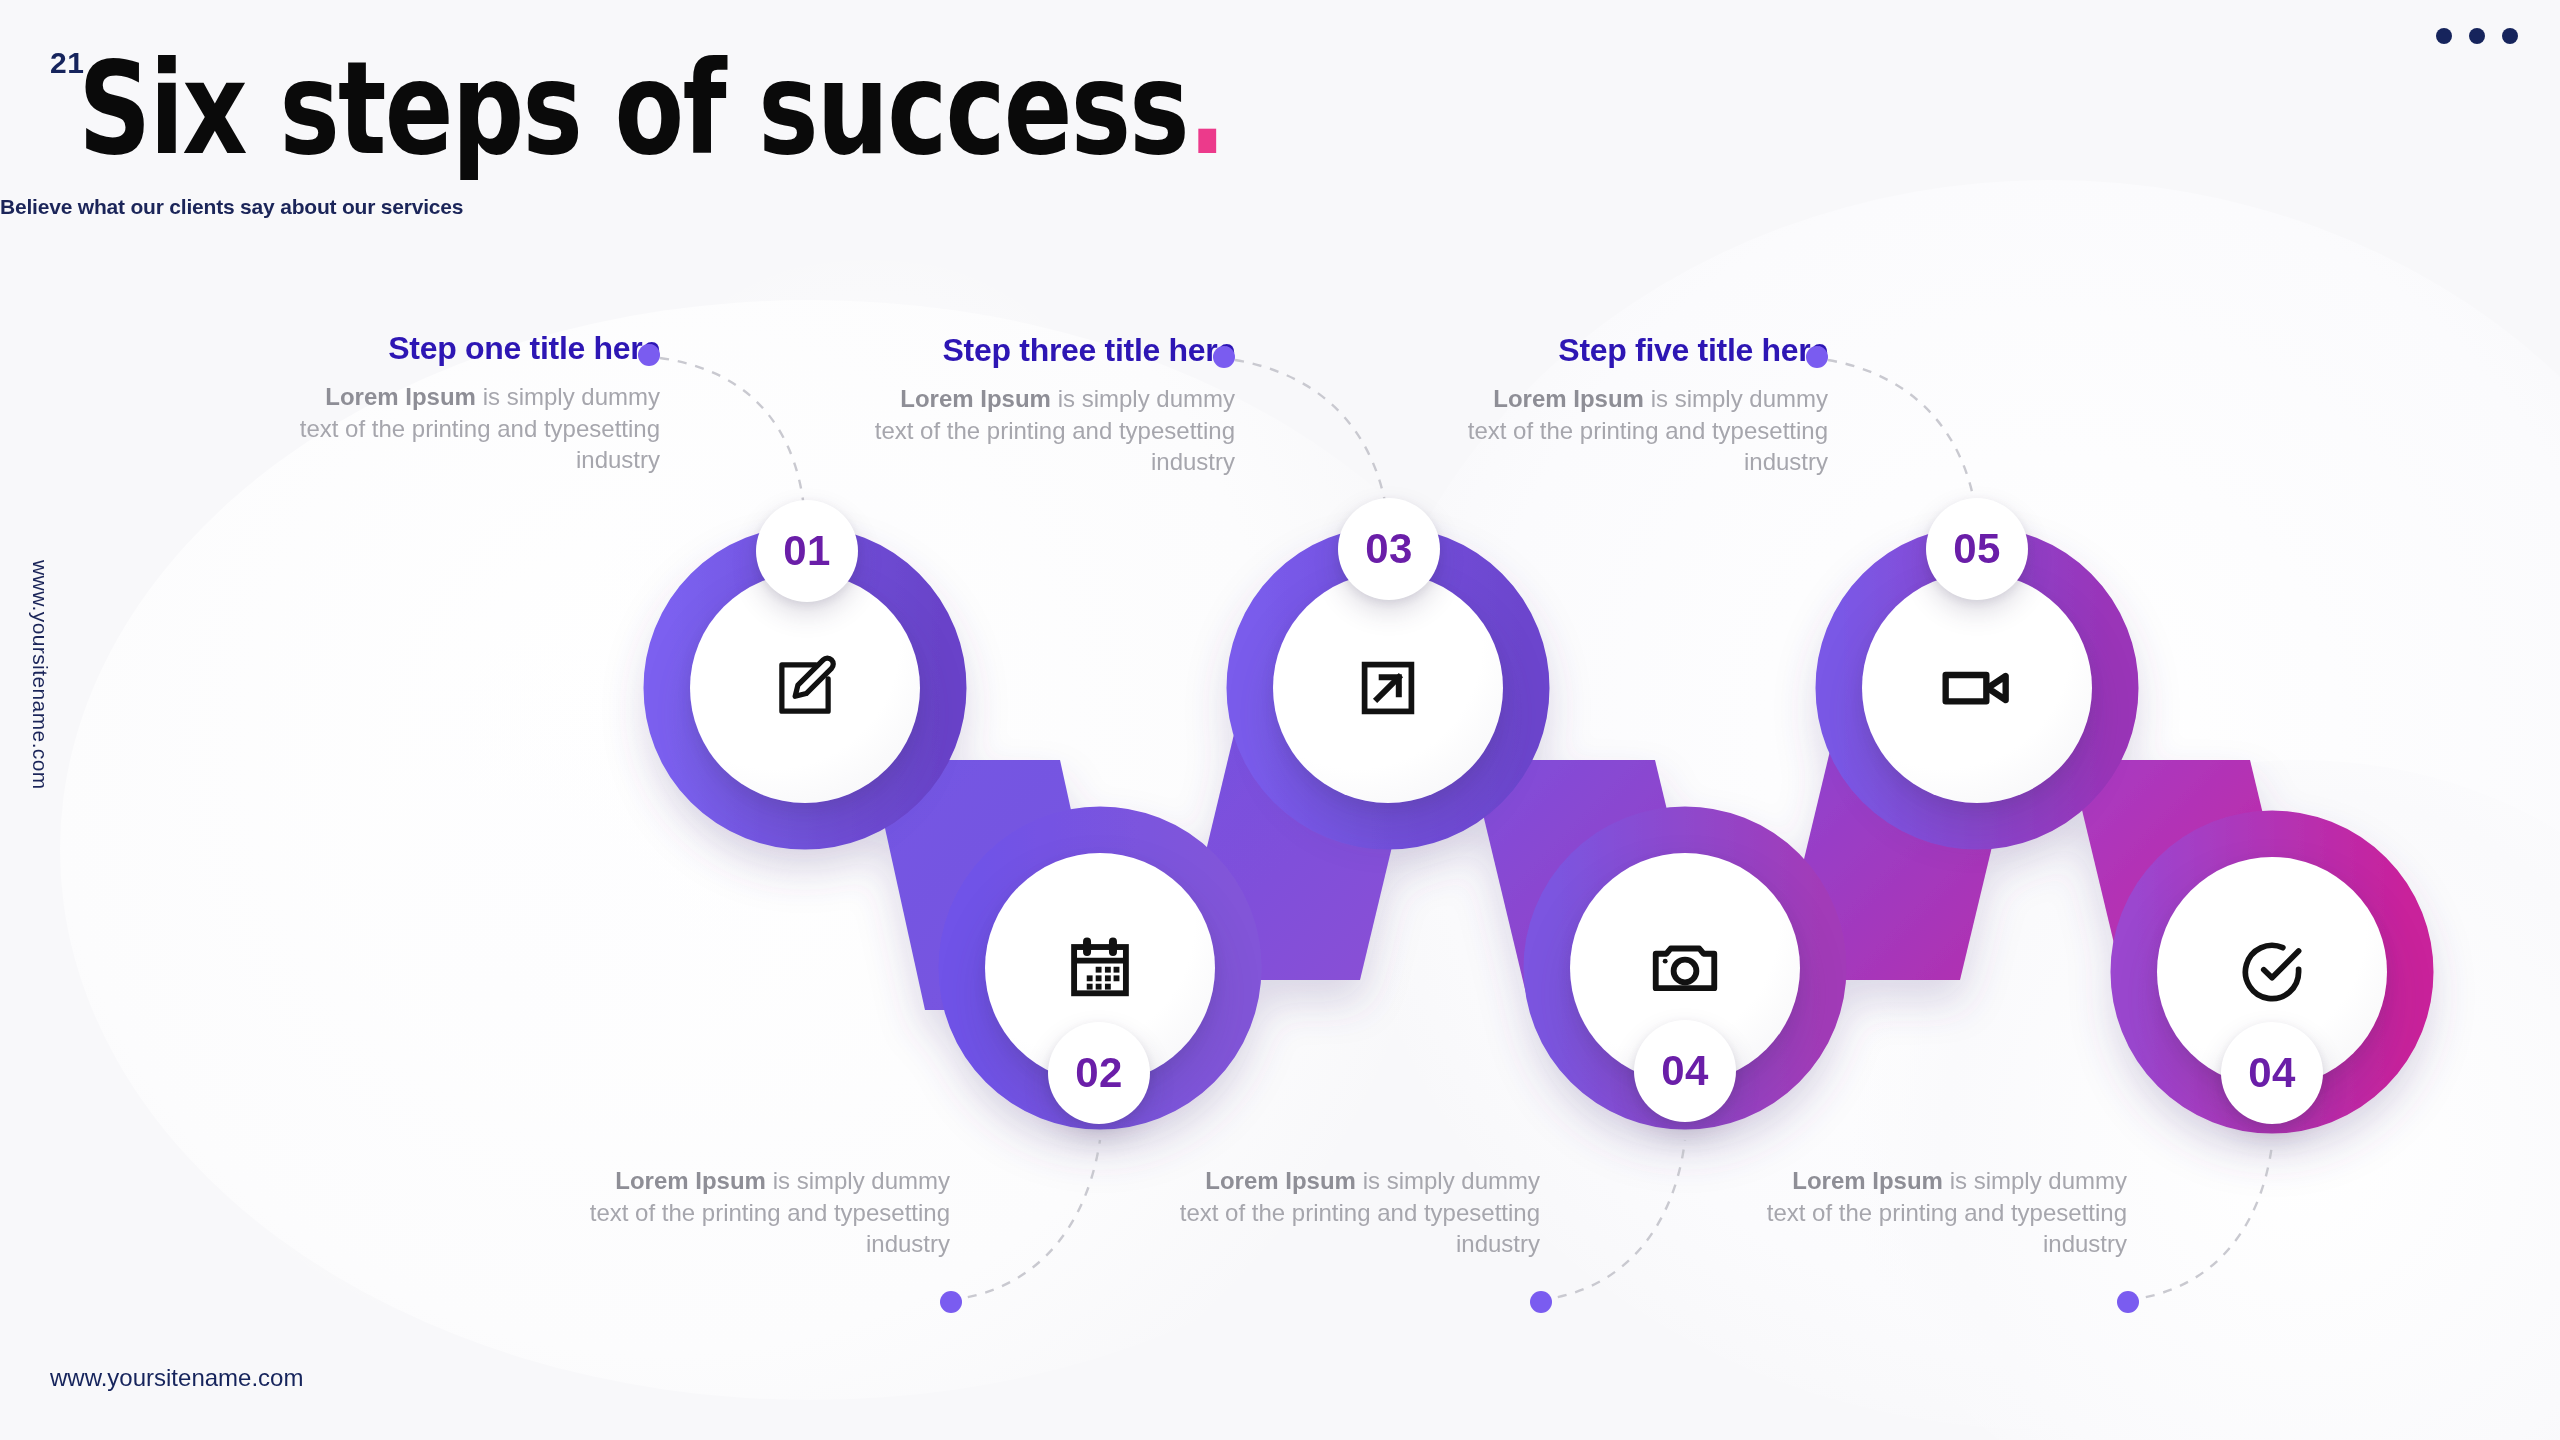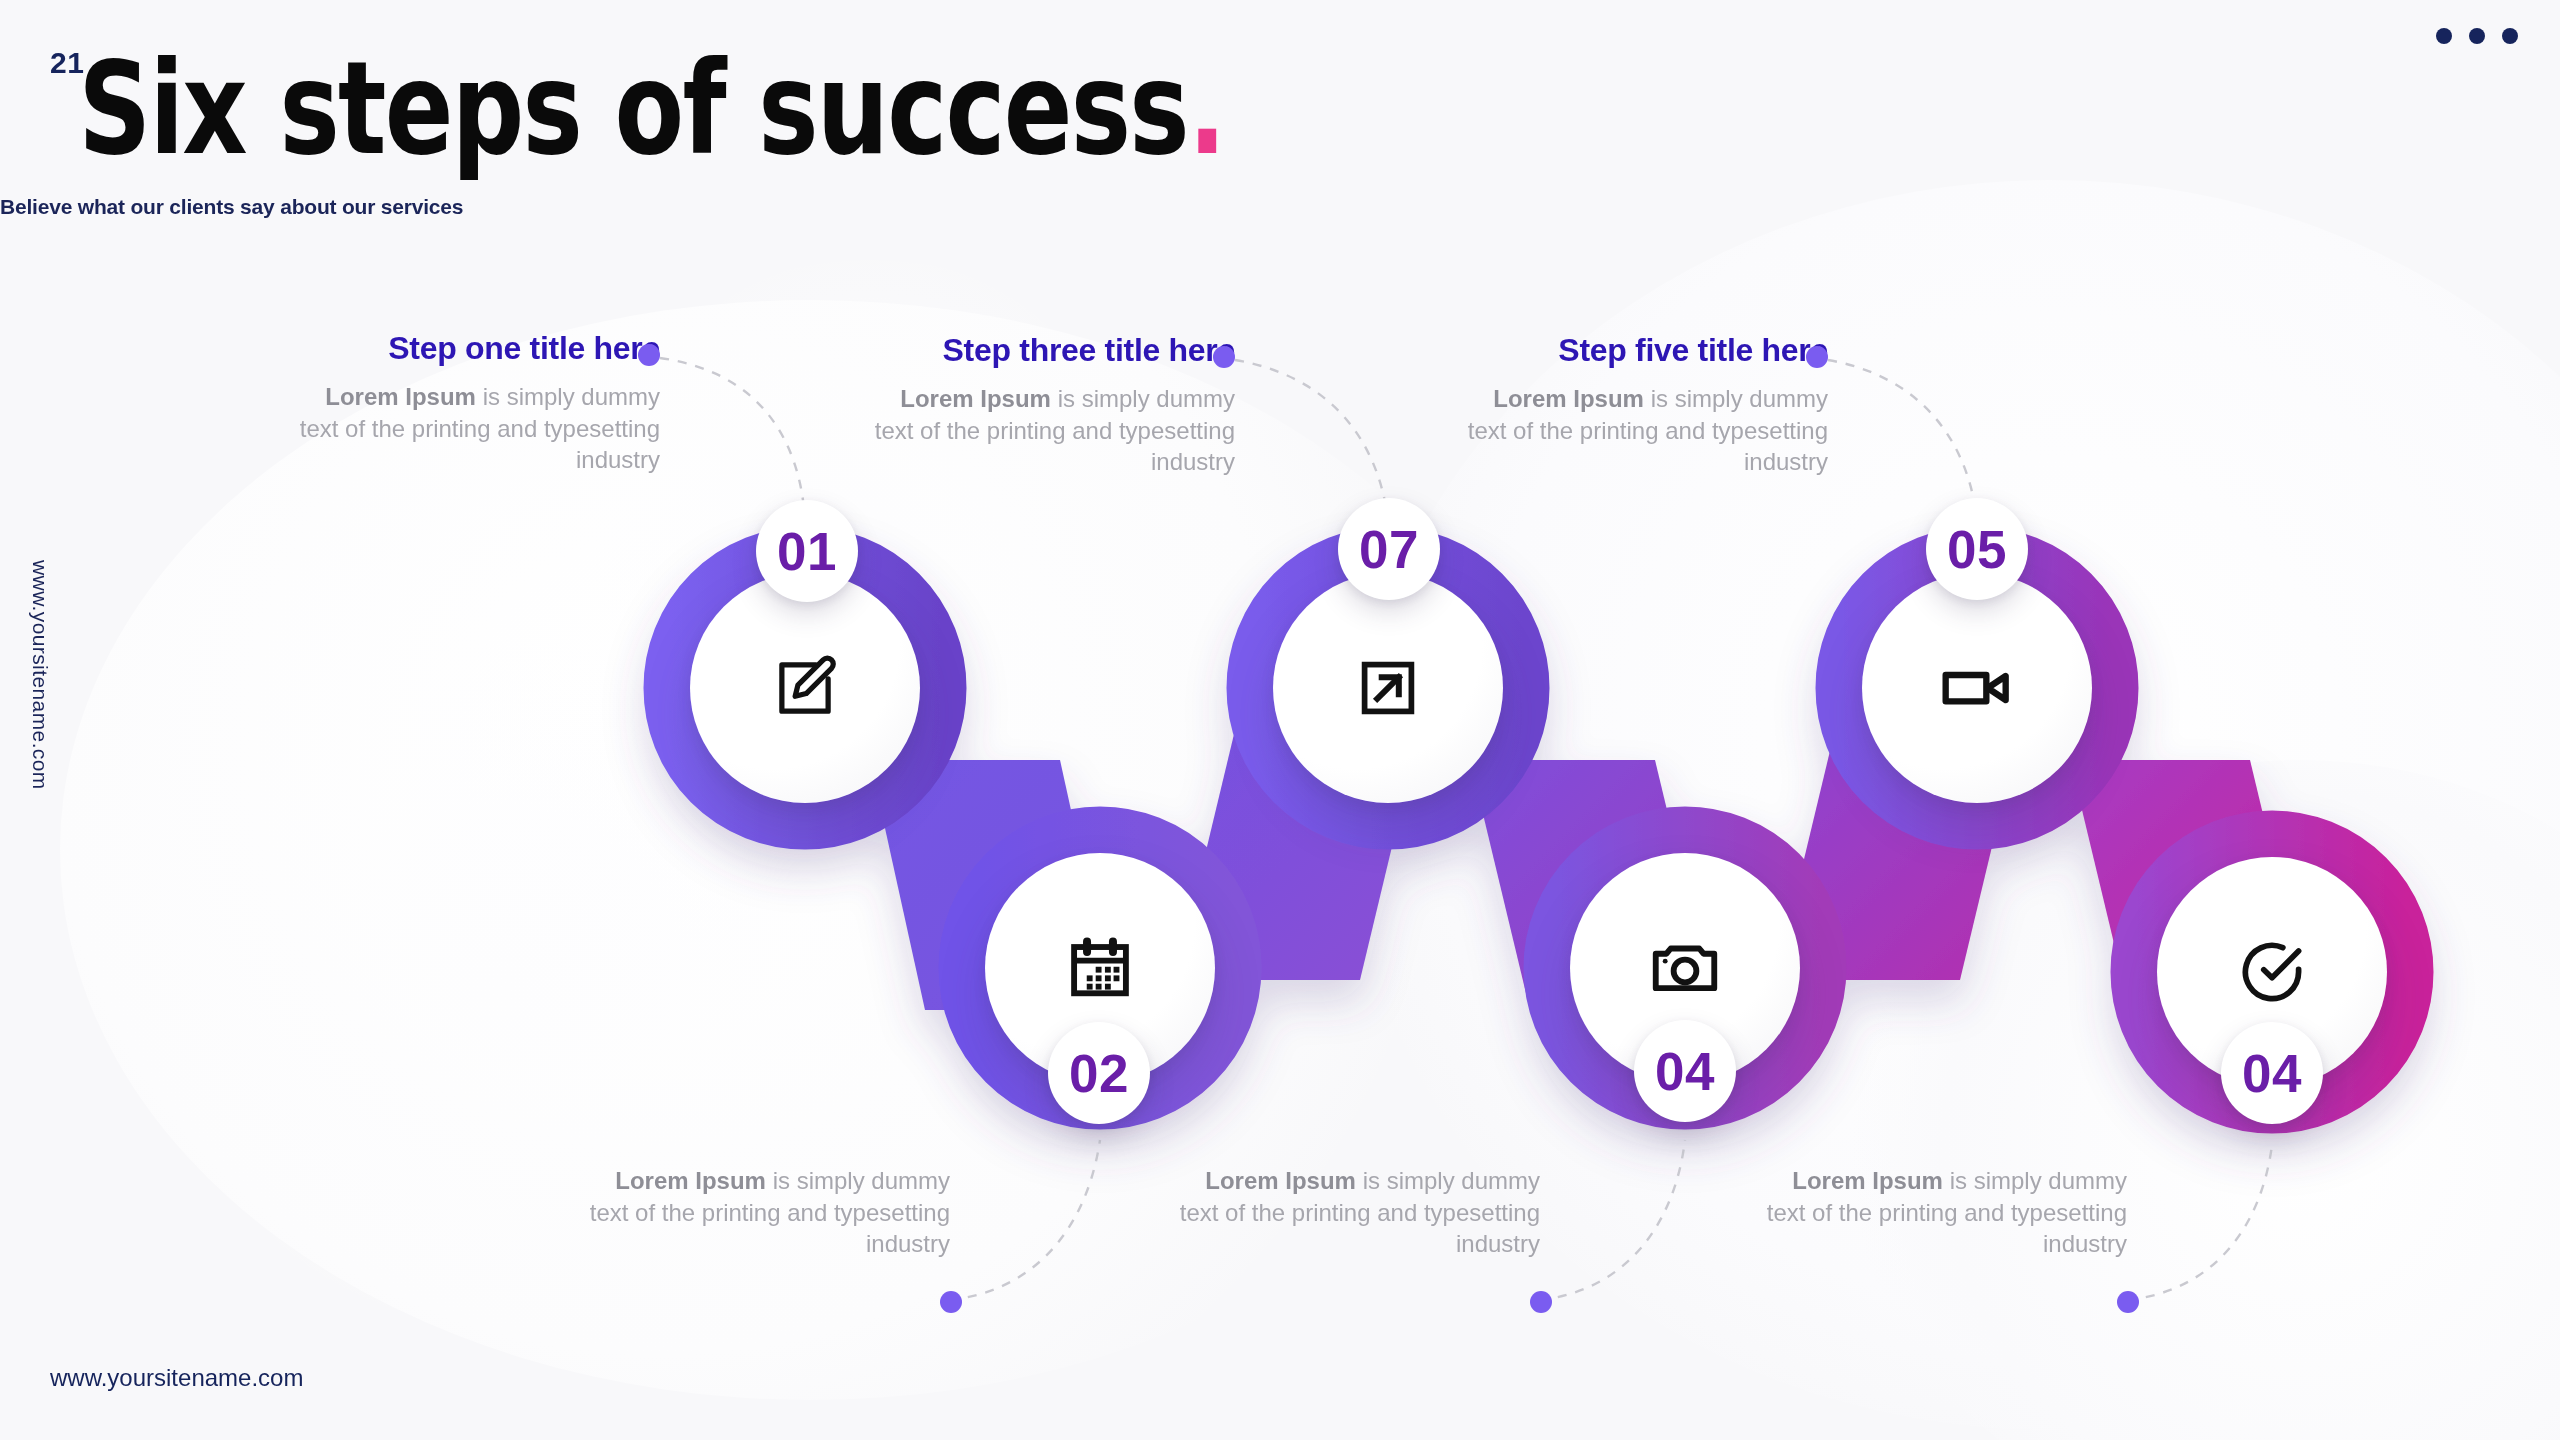--- a/index.html
+++ b/index.html
@@ -48,21 +48,21 @@
   .node{position:absolute;}
   .disc{position:absolute;border-radius:50%;
      background:radial-gradient(circle at 36% 30%,#ffffff 0%,#ffffff 58%,#f2f2f5 100%);
      box-shadow:0 26px 48px rgba(60,50,90,.17), 0 6px 14px rgba(60,50,90,.10);
      display:flex;align-items:center;justify-content:center;}
   .disc svg{display:block;}
 
   .badge{position:absolute;border-radius:50%;background:#ffffff;
      box-shadow:0 12px 26px rgba(60,50,90,.17),0 3px 8px rgba(60,50,90,.10);
      display:flex;align-items:center;justify-content:center;
-     font-size:53px;font-weight:bold;color:#6a1ea8;letter-spacing:.5px;}
+     font-size:42px;font-weight:bold;color:#6a1ea8;letter-spacing:.5px;}
 
   
   .tblock{position:absolute;width:400px;text-align:right;z-index:6;}
   .tblock .t-title{font-size:32px;font-weight:bold;color:#2d16b4;letter-spacing:-.3px;
      white-space:nowrap;}
   .tblock .t-body{margin-top:14px;font-size:24px;line-height:1.32;color:#a6a6ad;}
   .tblock .t-body b{color:#8e8e96;font-weight:bold;margin-left:40px;}
   .dot-mark{position:absolute;width:22px;height:22px;border-radius:50%;background:#7a5cf0;}
 </style>
 </head>
@@ -205,21 +205,21 @@
   </div>
 
   <div class="node">
     <div class="disc" style="left:1273px;top:573px;width:230px;height:230px;">
       <svg width="72" height="72" viewBox="0 0 24 24" fill="none" stroke="#111" stroke-width="1.9" stroke-linecap="square">
         <rect x="4.2" y="4.2" width="15.6" height="15.6"></rect>
         <path d="M8.4 15.6 15.6 8.4" stroke-width="2"></path>
         <path d="M9.9 8.4h5.7v5.7" stroke-width="2"></path>
       </svg>
     </div>
-    <div class="badge" style="left:1338px;top:498px;width:102px;height:102px;">07</div>
+    <div class="badge" style="left:1338px;top:498px;width:102px;height:102px;">03</div>
   </div>
 
   <div class="node">
     <div class="disc" style="left:1570px;top:853px;width:230px;height:230px;">
       <svg width="78" height="78" viewBox="0 0 24 24" fill="none" stroke="#111" stroke-width="1.8" stroke-linejoin="round">
         <path d="M3 7.6h3.3l1.3-1.6h8.8l1.3 1.6H21v10.6H3z"></path>
         <circle cx="12" cy="12.9" r="3.5"></circle>
         <circle cx="5.9" cy="9.9" r="0.75" fill="#111" stroke="none"></circle>
       </svg>
     </div>

